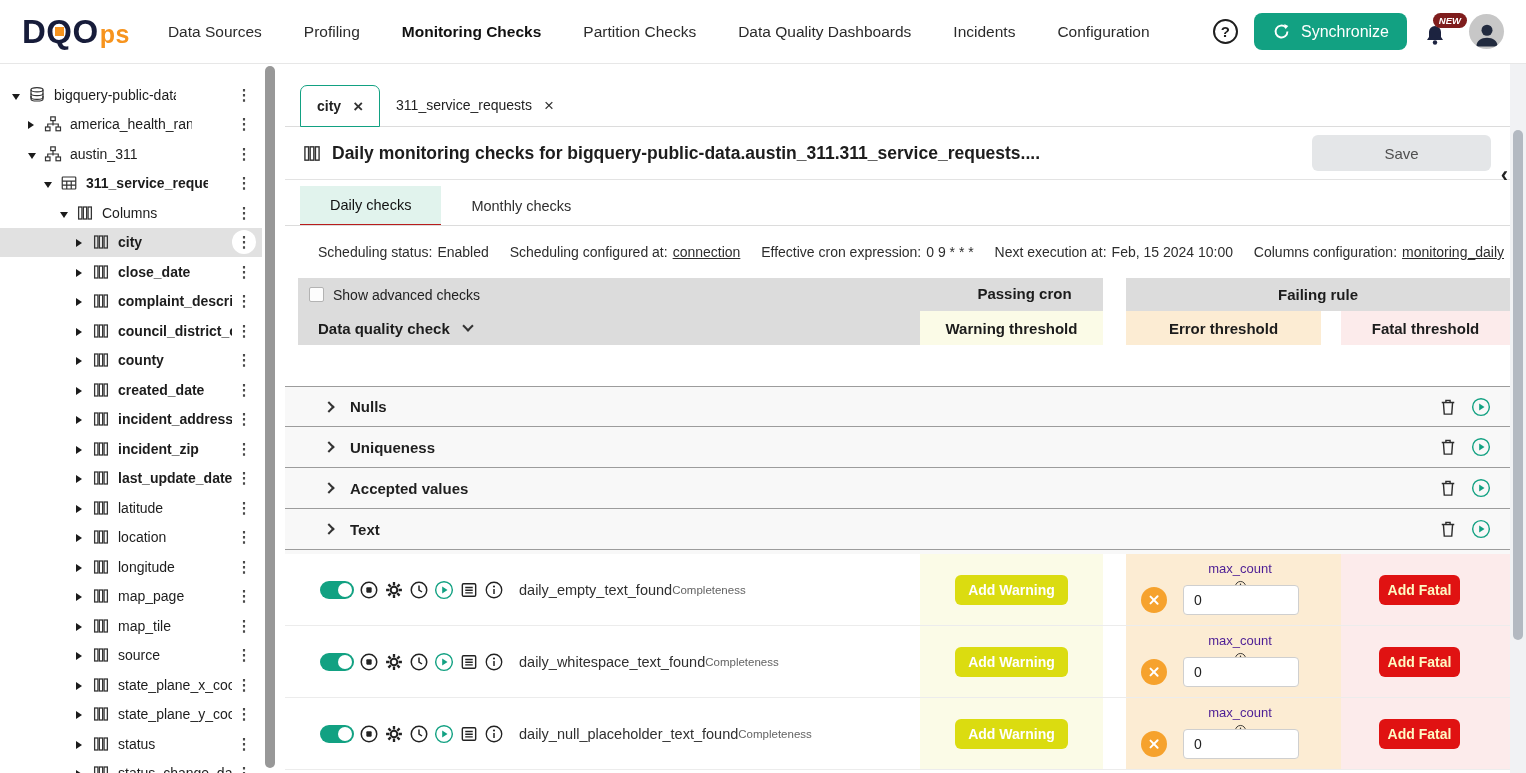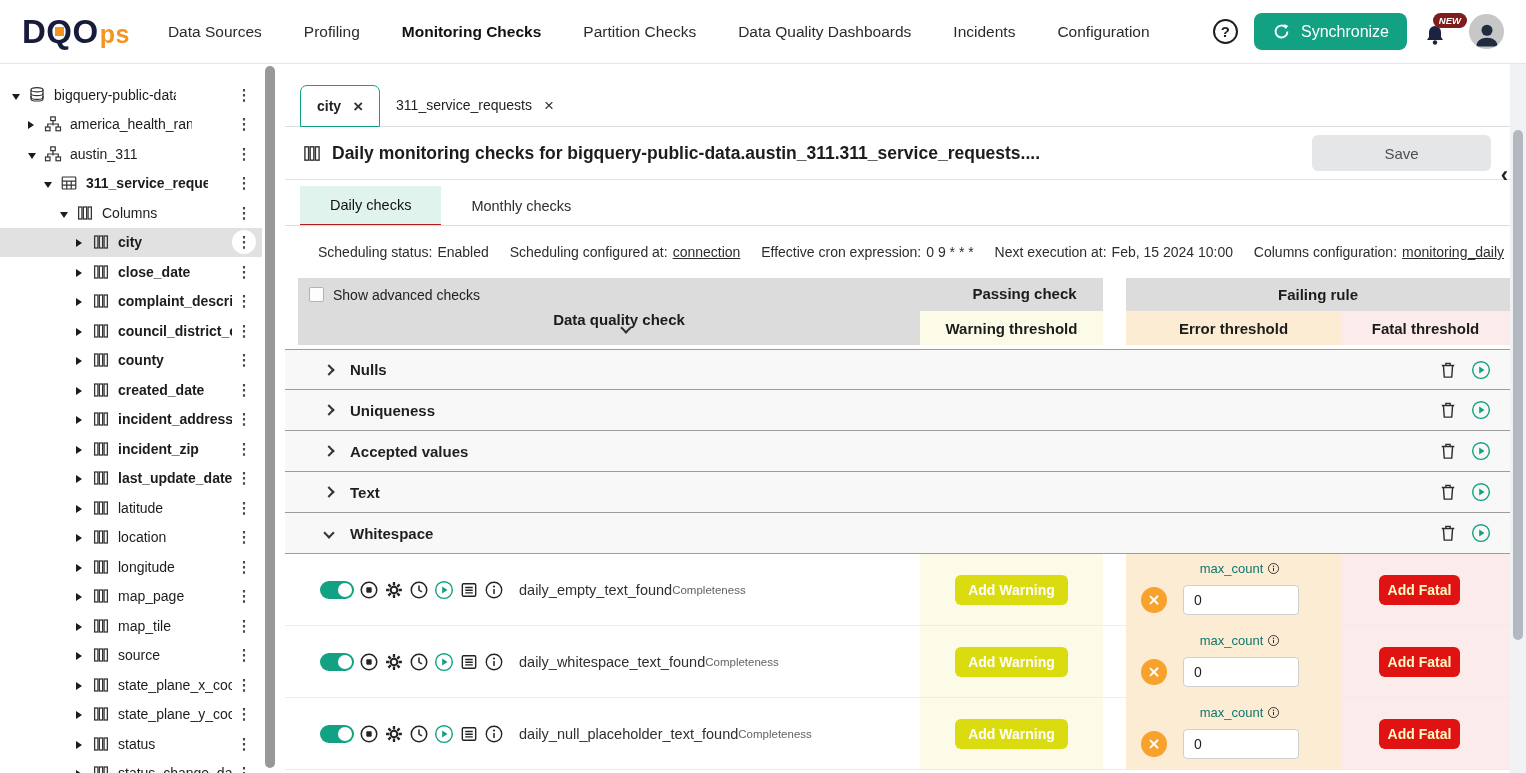--- a/index.html
+++ b/index.html
@@ -73,38 +73,38 @@
            padding:0 6px 0 33px; font-size:14px; color:#2d2d2d; justify-content:space-between; }
   .sched .val { margin-left:5px; }
   .sched a { color:#2d2d2d; text-decoration:underline; cursor:pointer; }
 
   
   .grid-head { position:absolute; top:214px; left:0; right:0; height:67px; }
   .gh-r1 { position:absolute; top:0; height:33px; background:#dcdcdc; }
   .gh-r2 { position:absolute; top:33px; height:34px; }
   .blk-left1 { left:13px; width:805px; display:flex; align-items:center; padding-left:11px; }
   .blk-right1 { left:841px; width:384px; display:flex; align-items:center; justify-content:center; }
-  .blk-left2 { left:13px; width:622px; background:#dcdcdc; display:flex; align-items:center; padding-left:20px;flex-direction:column; }
+  .blk-left2 { left:13px; width:622px; background:#dcdcdc; display:flex; align-items:center; padding-left:20px; }
   .blk-warn { left:635px; width:183px; background:#fbfbe7; display:flex; align-items:center; justify-content:center; }
-  .blk-err  { left:841px; width:215px; background:#fcecd3; display:flex; align-items:center; justify-content:center; }
+  .blk-err  { left:841px; width:195px; background:#fcecd3; display:flex; align-items:center; justify-content:center; }
   .blk-fatal{ left:1056px; width:169px; background:#fcebeb; display:flex; align-items:center; justify-content:center; }
   .bold15 { font-weight:700; font-size:15px; color:#1c1c1c; }
   .passing-label { position:absolute; left:635px; width:183px; text-align:center; top:7px; }
   .checkbox { width:15px; height:15px; background:#fdfdfd; border:1px solid #b3b3b3; border-radius:2px; margin-right:9px; }
   .adv-label { font-size:14px; color:#222; }
   .chev { display:inline-block; width:8px; height:8px; border-right:2px solid #333; border-bottom:2px solid #333; }
   .chev.r { transform:rotate(-45deg); }
   .chev.d { transform:rotate(45deg); }
   .dqc-caret { margin-left:14px; margin-top:-4px; }
 
   
   .cats { position:absolute; top:285px; left:0; right:0; }
   .cat-row { height:41px; background:#f8f8f8; border-bottom:1px solid #9c9c9c; display:flex; align-items:center;
              padding-left:40px; }
-  .cat-row:first-child { border-top:1px solid #9c9c9c; }
+  .cat-row:first-child { border-top:1px solid #9c9c9c;margin-top:37px; }
   .cat-row .chev { margin-right:17px; }
   .cat-name { font-weight:700; font-size:15px; color:#1f1f1f; }
   .cat-icons { margin-left:auto; display:flex; align-items:center; gap:13px; padding-right:19px; }
   .cat-icons svg { width:20px; height:20px; cursor:pointer; }
 
   
   .checks { position:absolute; top:490px; left:0; right:0; }
   .check-row { position:relative; height:72px; background:#fff; border-bottom:1px solid #ececec; }
   .band { position:absolute; top:0; bottom:0; }
   .band.w { left:635px; width:183px; background:#fbfbe7; }
@@ -112,22 +112,22 @@
   .band.f { left:1056px; width:169px; background:#fcebeb; }
   .ck-left { position:absolute; left:35px; top:0; bottom:0; display:flex; align-items:center; gap:5px; }
   .toggle { width:34px; height:18px; background:#12a182; border-radius:9px; position:relative; cursor:pointer; flex:0 0 34px; }
   .toggle::after { content:""; position:absolute; right:2px; top:2px; width:14px; height:14px; background:#fff; border-radius:50%; }
   .ck-ic { width:20px; height:20px; cursor:pointer; }
   .ck-name-wrap { margin-left:10px; display:flex; flex-direction:row; justify-content:center; }
   .ck-name { font-size:14.5px; color:#2f2f2f; }
   .ck-dim { font-size:11.5px; color:#636363; margin-top:2px; }
   .warn-btn { position:absolute; left:670px; top:21px; width:113px; height:30px; background:#dbdc10; border:none;
               border-radius:6px; color:#fff; font-weight:700; font-size:14px; cursor:pointer; font-family:"Liberation Sans",sans-serif; }
-  .param-label { position:absolute; left:890px; top:7px; width:130px; text-align:center; font-size:13px; color:#0f766e;
-                 display:flex; align-items:center; justify-content:center; gap:4px; }
+  .param-label { position:absolute; left:890px; top:7px; width:130px; text-align:center; font-size:13px; color:#4c1d95;
+                 display:flex; align-items:center; justify-content:center; gap:4px;flex-direction:column; }
   .param-label svg { width:13px; height:13px; }
   .x-circ { position:absolute; left:856px; top:33px; width:26px; height:26px; background:#f6a22d; border-radius:50%; cursor:pointer; }
   .x-circ::before, .x-circ::after { content:""; position:absolute; left:12px; top:7px; width:2.4px; height:12px; background:#fff; border-radius:1px; }
   .x-circ::before { transform:rotate(45deg); }
   .x-circ::after { transform:rotate(-45deg); }
   .param-input { position:absolute; left:898px; top:31px; width:116px; height:30px; border:1px solid #cfcfcf; border-radius:4px;
                  padding-left:10px; font-size:14px; color:#222; font-family:"Liberation Sans",sans-serif; }
   .fatal-btn { position:absolute; left:1094px; top:21px; width:81px; height:30px; background:#e01212; border:none;
                border-radius:6px; color:#fef9c3; font-weight:700; font-size:14px; cursor:pointer; font-family:"Liberation Sans",sans-serif; }
 
@@ -543,21 +543,21 @@
       <span class="sch"><span>Scheduling configured at:</span><a class="val">connection</a></span>
       <span class="sch"><span>Effective cron expression:</span><span class="val">0 9 * * *</span></span>
       <span class="sch"><span>Next execution at:</span><span class="val">Feb, 15 2024 10:00</span></span>
       <span class="sch"><span>Columns configuration:</span><a class="val">monitoring_daily</a></span>
     </div>
 
     <div class="grid-head">
       <div class="gh-r1 blk-left1">
         <span class="checkbox"></span>
         <span class="adv-label">Show advanced checks</span>
-        <span class="bold15 passing-label">Passing check</span>
+        <span class="bold15 passing-label">Passing cron</span>
       </div>
       <div class="gh-r1 blk-right1">
         <span class="bold15">Failing rule</span>
       </div>
       <div class="gh-r2 blk-left2">
         <span class="bold15">Data quality check</span>
         <span class="chev d dqc-caret"></span>
       </div>
       <div class="gh-r2 blk-warn">
           <span class="bold15">Warning threshold</span>

